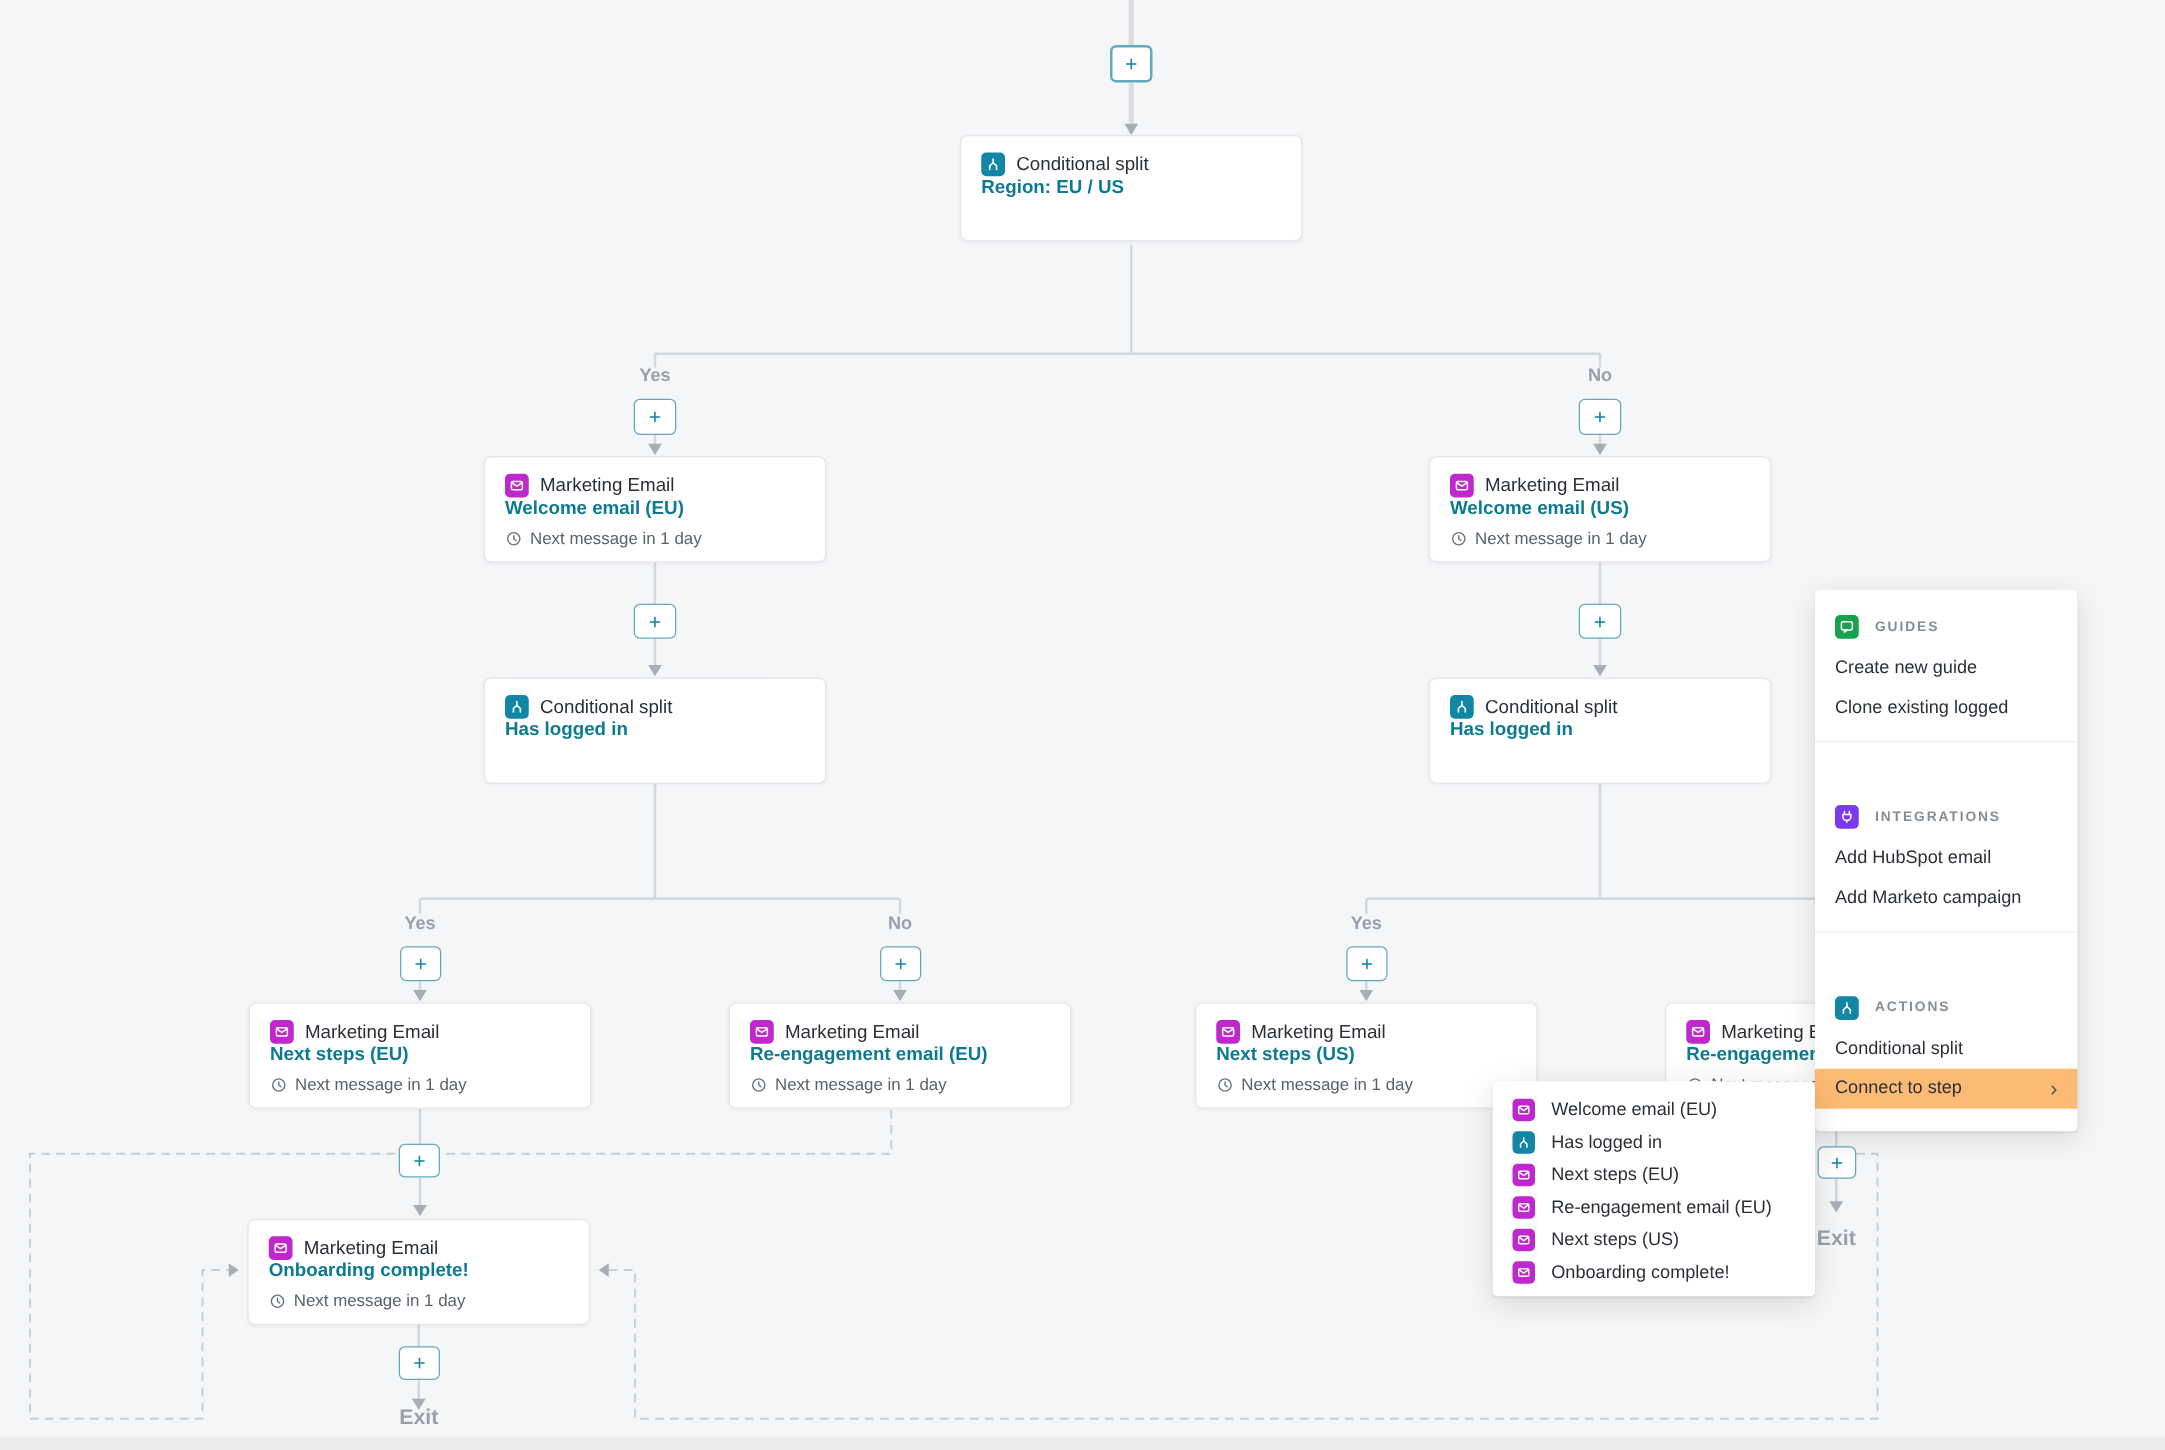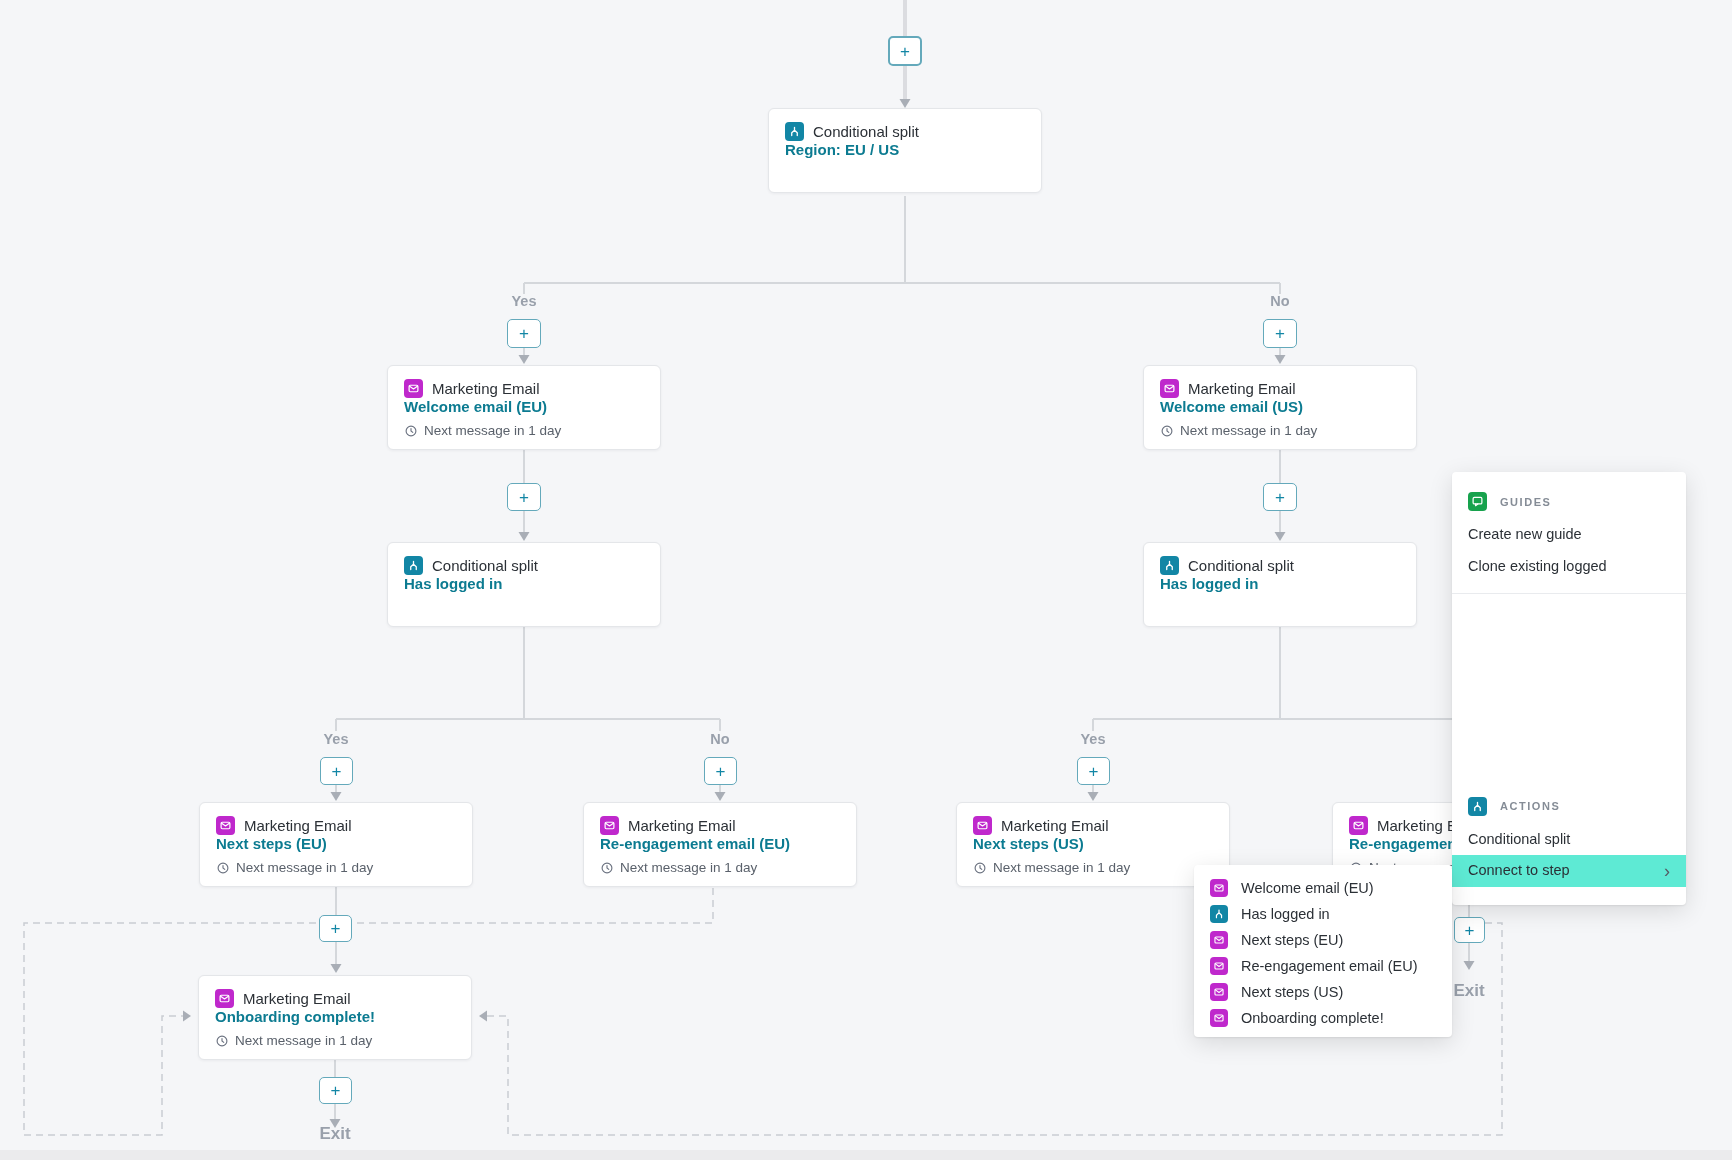--- a/index.html
+++ b/index.html
@@ -18,29 +18,29 @@
   .badge.integration{background:#7c3aed;}
   .ntitle{margin-top:0;font-weight:700;color:#0c7b91;font-size:15px;white-space:nowrap;}
   .nmeta{margin-top:8px;display:flex;align-items:center;gap:6px;color:#5a616b;font-size:13.5px;white-space:nowrap;}
   .plus{position:absolute;z-index:3;background:#fff;border:1.5px solid #64a9bb;border-radius:5px;
         color:#1286a5;font-size:17px;line-height:1;display:flex;align-items:center;justify-content:center;
         padding:0;font-family:inherit;cursor:pointer;box-sizing:border-box;}
   .plus.big{border-width:2px;}
   .blabel{position:absolute;transform:translateX(-50%);color:#99a0ab;font-weight:700;
           font-size:14.5px;z-index:2;white-space:nowrap;text-align:right;}
   .blabel.exit{font-size:17px;}
-  #menu{position:absolute;left:1452px;top:472px;width:234px;height:433px;background:#fff;border-radius:4px;
+  #menu{position:absolute;left:1452px;top:472px;width:210px;height:433px;background:#fff;border-radius:4px;
         box-shadow:0 1px 2px rgba(0,0,0,.08),0 6px 24px rgba(0,0,0,.12);z-index:11;padding:8px 0;
         box-sizing:border-box;display:flex;flex-direction:column;justify-content:space-between;}
   .msec{padding:8px 0 10px;border-bottom:1px solid #e9ebee;}
   .msec:last-child{border-bottom:none;}
   .mhead{display:flex;align-items:center;gap:13px;padding:4px 16px 8px;color:#858c96;font-size:11px;
          font-weight:600;letter-spacing:.14em;}
   .mitem{padding:5px 16px;font-size:14.5px;color:#2b3036;cursor:pointer;line-height:1.5;}
-  .mitem.hl{background:#5eead4;display:flex;align-items:center;justify-content:space-between;}
+  .mitem.hl{background:#fdba74;display:flex;align-items:center;justify-content:space-between;}
   .chev{color:#555b63;font-size:18px;line-height:1;font-weight:400;}
   #submenu{position:absolute;left:1194px;top:865px;width:258px;height:172px;background:#fff;border-radius:4px;
         box-shadow:0 1px 2px rgba(0,0,0,.08),0 6px 24px rgba(0,0,0,.12);z-index:12;padding:10px 0;
         box-sizing:border-box;}
   .smitem{display:flex;align-items:center;gap:13px;padding:4px 16px;font-size:14.5px;color:#2b3036;cursor:pointer;}
   .smitem .badge{width:18px;height:18px;}
   #hscroll{position:absolute;left:0;bottom:0;width:1732px;height:10px;background:#ebebed;z-index:13;}
 </style>
 </head>
 <body>
@@ -288,20 +288,32 @@
               <path d="M5.6 11 V13.2 L8.4 11" fill="none" stroke="#fff" stroke-width="1.5" stroke-linecap="round" stroke-linejoin="round"></path>
             </svg>
           </span>
           <span>GUIDES</span>
         </div>
       <div class="mitem">Create new guide</div>
       <div class="mitem">Clone existing logged</div>
     </div>
     <div class="msec">
       <div class="mhead">
+          <span class="badge integration">
+            <svg viewBox="0 0 16 16" width="13" height="13">
+              <path d="M5.6 2.8 V5.6 M10.4 2.8 V5.6 M4 5.6 H12 V7.6 A4 4 0 0 1 4 7.6 Z M8 11.6 V13.4" fill="none" stroke="#fff" stroke-width="1.5" stroke-linecap="round" stroke-linejoin="round"></path>
+            </svg>
+          </span>
+          <span>INTEGRATIONS</span>
+        </div>
+      <div class="mitem">Add HubSpot email</div>
+      <div class="mitem">Add Marketo campaign</div>
+    </div>
+    <div class="msec">
+      <div class="mhead">
           <span class="badge split">
             <svg viewBox="0 0 16 16" width="13" height="13">
               <path d="M8 2.8 V6.4 M8 6.4 L4.6 9.6 V13 M8 6.4 L11.4 9.6 V13" fill="none" stroke="#fff" stroke-width="1.6" stroke-linecap="round" stroke-linejoin="round"></path>
             </svg>
           </span>
           <span>ACTIONS</span>
         </div>
       <div class="mitem">Conditional split</div>
       <div class="mitem hl">
           <span>Connect to step</span>

